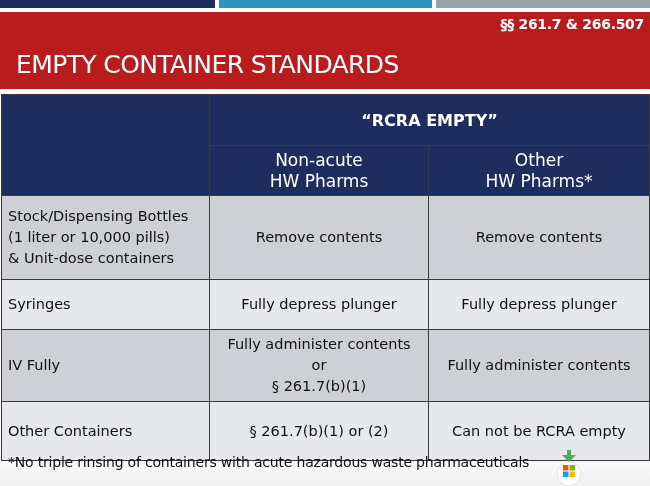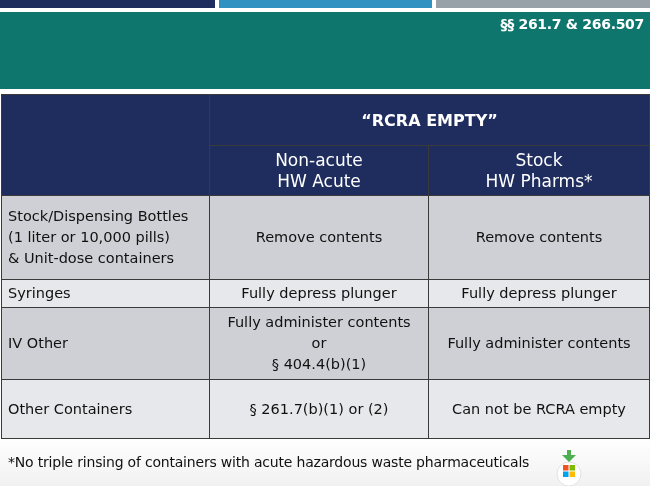--- a/index.html
+++ b/index.html
@@ -8,21 +8,21 @@
     background: linear-gradient(to bottom, #ffffff 0%, #ffffff 90%, #f1f1f1 100%);
     font-family: "DejaVu Sans", sans-serif;
   }
   .topbar { position: absolute; top: 0; height: 8px; }
   .tb1 { left: 0; width: 215px; background: #1f2d5e; }
   .tb2 { left: 219px; width: 213px; background: #3192c2; }
   .tb3 { left: 436px; width: 214px; background: #98a1a8; }
 
   .banner {
     position: absolute; left: 0; top: 12px; width: 650px; height: 77px;
-    background: #0f766e; color: #fff;
+    background: #b91c1c; color: #fff;
   }
   .cfr {
     position: absolute; right: 6px; top: 4px;
     font-size: 14px; font-weight: bold; letter-spacing: -0.3px;
   }
   .title {
     position: absolute; left: 16px; top: 38px;
     font-size: 25px; letter-spacing: -0.6px;
   }
 
@@ -33,61 +33,62 @@
   }
   table.grid td, table.grid th { border: 1.5px solid #3a3a3a; padding: 0 6px; }
   .hdr { background: #1f2d5e; color: #fff; font-weight: normal; text-align: center; }
   .hdr-top { height: 50px; font-weight: bold; font-size: 16px; }
   .hdr-sub { height: 49px; line-height: 21px; font-size: 17px; }
   .odd { background: #cfd0d5; }
   .even { background: #e7e8eb; }
   .rowhead { text-align: left; line-height: 21px; }
   .cell { text-align: center; line-height: 21px; }
   .r1 { height: 84px; }
-  .r2 { height: 28px; }
+  .r2 { height: 50px; }
   .r3 { height: 72px; }
   .r4 { height: 59px; padding-left: 16px; }
 
   .footnote {
     position: absolute; left: 8px; top: 454px;
     font-size: 14px; color: #111; letter-spacing: -0.2px;
   }
   .store-icon {
     position: absolute; left: 556px; top: 450px; width: 26px; height: 36px;
   }
 </style>
 </head>
 <body>
 
 <div class="topbar tb1"></div>
 <div class="topbar tb2"></div>
 <div class="topbar tb3"></div>
 
 <div class="banner">
   <div class="cfr">§§ 261.7 &amp; 266.507</div>
+  <div class="title">EMPTY CONTAINER STANDARDS</div>
 </div>
 
 <table class="grid">
   <colgroup>
     <col style="width:208px">
       <col style="width:219px">
       <col style="width:221px">
   </colgroup>
   <tbody>
       <tr>
     <th class="hdr" rowspan="2"></th>
     <th class="hdr hdr-top" colspan="2">“RCRA EMPTY”</th>
   </tr>
   <tr>
     <th class="hdr hdr-sub">
       <div>Non-acute</div>
-      <div>HW Acute</div>
+      <div>HW Pharms</div>
     </th>
     <th class="hdr hdr-sub">
-      <div>Stock</div>
+      <div>Other</div>
       <div>HW Pharms*</div>
     </th>
   </tr>
 
   <tr class="odd r1">
     <td class="rowhead">
       <div>Stock/Dispensing Bottles</div>
       <div>(1 liter or 10,000 pills)</div>
       <div>&amp; Unit-dose containers</div>
     </td>
@@ -106,26 +107,26 @@
     <td class="cell">
       <div>Fully depress plunger</div>
     </td>
     <td class="cell">
       <div>Fully depress plunger</div>
     </td>
   </tr>
 
   <tr class="odd r3">
     <td class="rowhead">
-      <div>IV Other</div>
+      <div>IV Fully</div>
     </td>
     <td class="cell">
       <div>Fully administer contents</div>
       <div>or</div>
-      <div>§ 404.4(b)(1)</div>
+      <div>§ 261.7(b)(1)</div>
     </td>
     <td class="cell">
       <div>Fully administer contents</div>
     </td>
   </tr>
 
   <tr class="even r4">
     <td class="rowhead">
       <div>Other Containers</div>
     </td>

